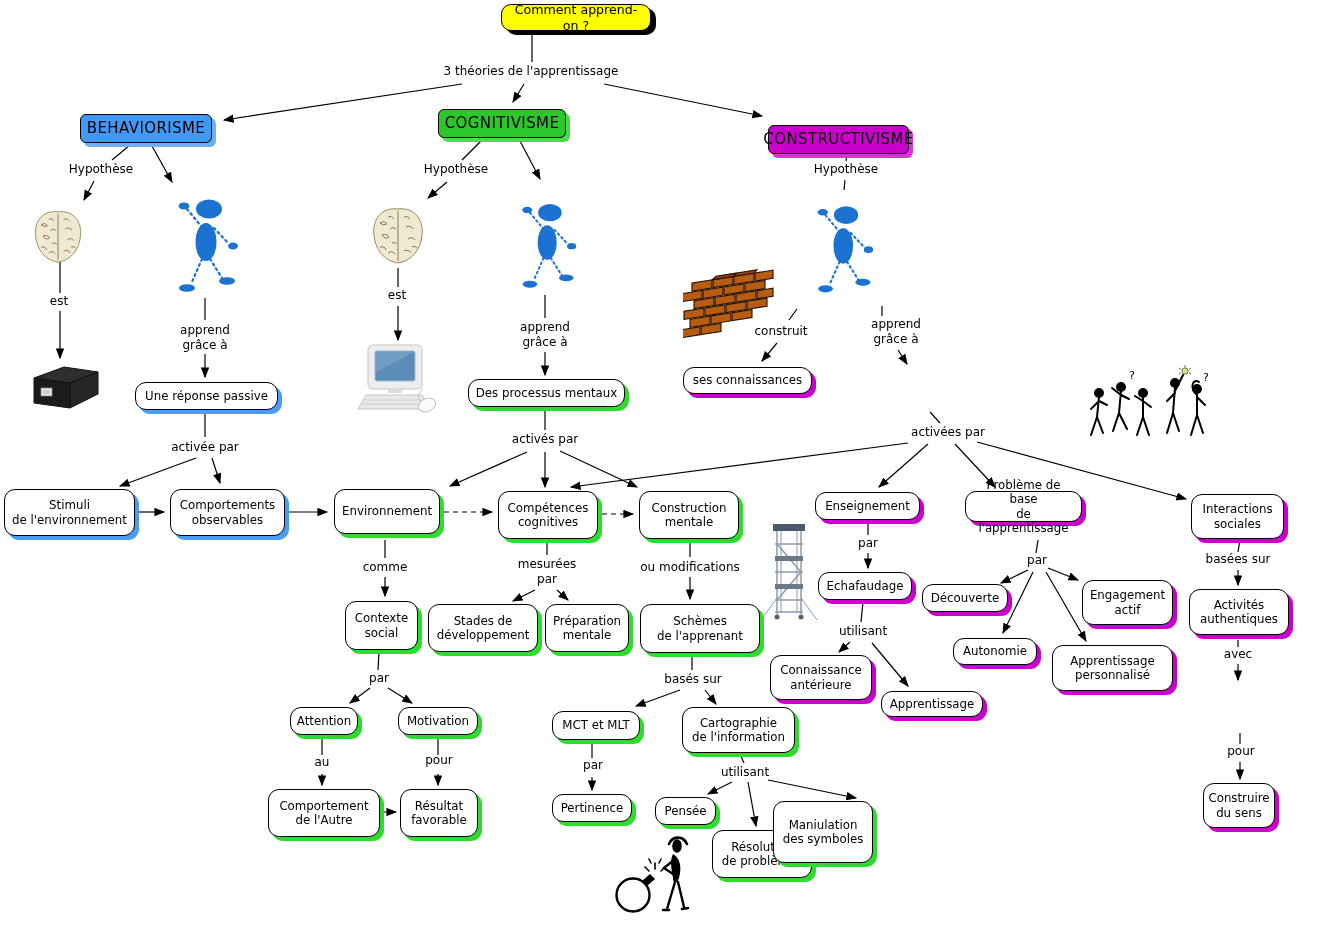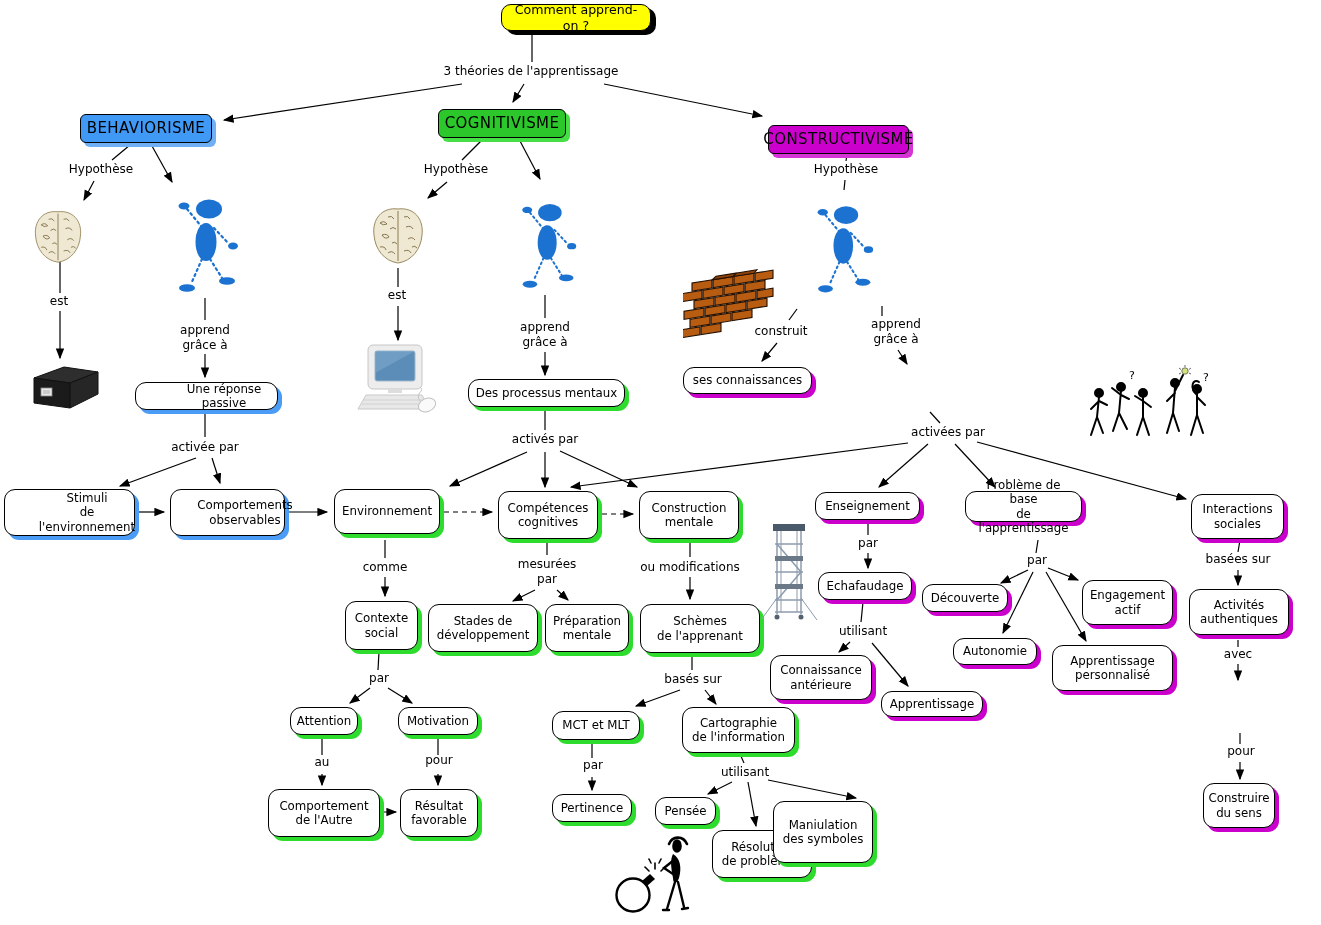--- a/index.html
+++ b/index.html
@@ -4,21 +4,21 @@
 <style>
   html,body{margin:0;padding:0;background:#fff;}
   #canvas{position:relative;width:1321px;height:925px;background:#fff;overflow:hidden;
           font-family:"DejaVu Sans","Liberation Sans",sans-serif;color:#000;}
   #edges{position:absolute;left:0;top:0;pointer-events:none;}
   #edges line{stroke:#000;stroke-width:1.2;}
   #edges line.d{stroke-dasharray:5 4;}
   .node{position:absolute;display:flex;align-items:center;justify-content:center;
         text-align:center;background:#fff;border:1.4px solid #000;border-radius:11px;
         font-size:11.8px;line-height:1.22;white-space:pre-line;padding:2px 6px;box-sizing:border-box;}
-  .sh-b{box-shadow:4px 4px 0 0 var(--c-b,#4A9CF7);padding-left:41px;}
+  .sh-b{box-shadow:4px 4px 0 0 var(--c-b,#4A9CF7);}
   .sh-g{box-shadow:4px 4px 0 0 var(--c-g,#2EDC2E);}
   .sh-m{box-shadow:4px 4px 0 0 var(--c-m,#CC00CC);}
   .th{font-size:15px;letter-spacing:.4px;border-radius:6px;}
   .th-b{background:var(--c-b2,#3F99F5);box-shadow:4px 4px 0 0 #6FB0F5;}
   .th-g{background:var(--c-g2,#2BC72B);box-shadow:4px 4px 0 0 #46E046;}
   .th-m{background:var(--c-m,#CC00CC);box-shadow:4px 4px 0 0 #D435D4;}
   .root{background:var(--c-y,#FFFF00);box-shadow:5px 4px 0 0 #000;font-size:12.6px;border-radius:10px;margin-left:44px;}
   .ll{position:absolute;transform:translateX(-50%);text-align:center;font-size:12px;
       line-height:1.25;white-space:pre-line;}
   .icon{position:absolute;}

